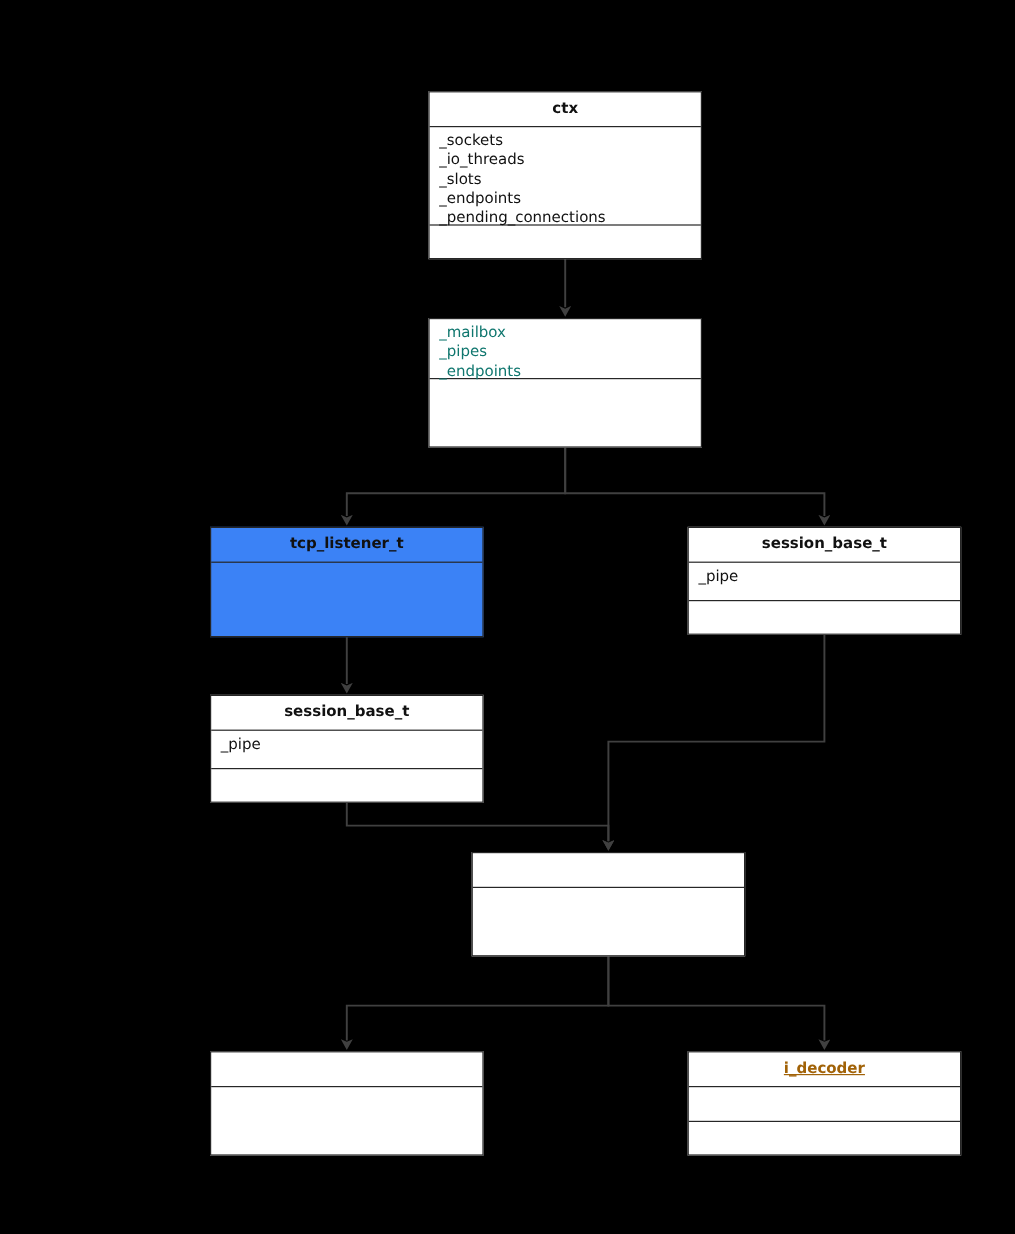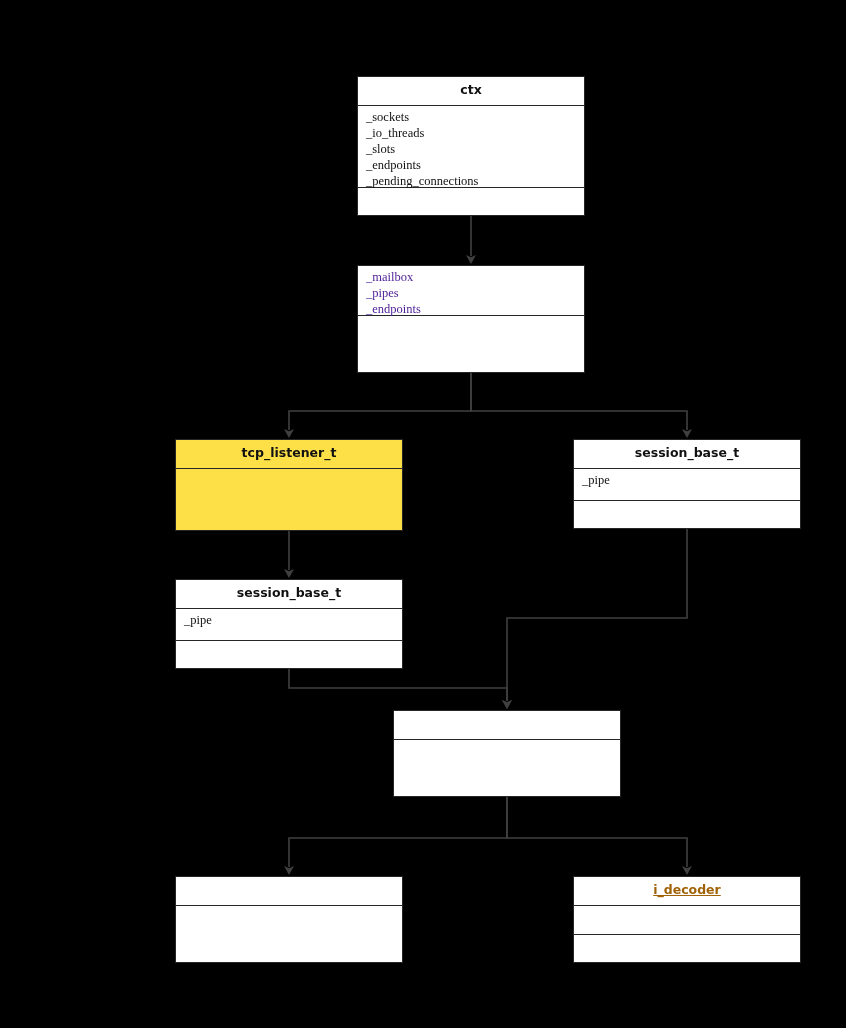--- a/index.html
+++ b/index.html
@@ -9,21 +9,21 @@
   svg#edges{position:absolute;left:0;top:0;width:846px;height:1028px;}
 
   .uml-class{position:absolute;background:#ffffff;border:1.5px solid #262626;
              box-sizing:border-box;}
   .uml-title{text-align:center;font-weight:bold;font-size:12.5px;color:#111;
              padding:6px 4px 6px;line-height:14px;border-bottom:1.5px solid #262626;
              box-sizing:border-box;height:29px;}
   .uml-attrs{font-size:12.5px;color:#111;padding:3px 8px 4px;line-height:16px;
              border-bottom:1.5px solid #262626;box-sizing:border-box;}
   .uml-ops{box-sizing:border-box;}
-  .attr-line{white-space:pre;font-family:Liberation Serif, serif;}
+  .attr-line{white-space:pre;}
 </style>
 </head>
 <body>
 
 <div id="diagram">
   <svg id="edges" viewBox="0 0 846 1028" xmlns="http://www.w3.org/2000/svg">
     <defs>
       <marker id="arrowhead" markerWidth="9" markerHeight="10" refX="1" refY="5" orient="auto" markerUnits="userSpaceOnUse">
         <path d="M0,0 L9,5 L0,10 L2.2,5 z" fill="#404040"></path>
       </marker>
@@ -45,28 +45,28 @@
         <div class="uml-attrs" style="color: rgb(17, 17, 17); border-bottom-color: rgb(38, 38, 38); height: 82px;">
           <div class="attr-line">_sockets</div>
           <div class="attr-line">_io_threads</div>
           <div class="attr-line">_slots</div>
           <div class="attr-line">_endpoints</div>
           <div class="attr-line">_pending_connections</div>
         </div>
         <div class="uml-ops" style="height: 28px; color: rgb(17, 17, 17);"></div>
       </div>
       <div class="uml-class" style="left: 339px; top: 265px; width: 228px; height: 108px; background: rgb(255, 255, 255); border-color: rgb(38, 38, 38);">
-        <div class="uml-attrs" style="color: #4c1d95; border-bottom-color: rgb(38, 38, 38); height: 50px;">
+        <div class="uml-attrs" style="color: #0f766e; border-bottom-color: rgb(38, 38, 38); height: 50px;">
           <div class="attr-line">_mailbox</div>
           <div class="attr-line">_pipes</div>
           <div class="attr-line">_endpoints</div>
         </div>
         <div class="uml-ops" style="height: 28px; color: rgb(17, 17, 17);"></div>
       </div>
-      <div class="uml-class" style="left: 157px; top: 439px; width: 228px; height: 92px; background: #fde047; border-color: rgb(38, 38, 38);">
+      <div class="uml-class" style="left: 157px; top: 439px; width: 228px; height: 92px; background: #3b82f6; border-color: rgb(38, 38, 38);">
         <div class="uml-title" style="color: rgb(17, 17, 17); border-bottom-color: rgb(38, 38, 38);">tcp_listener_t</div>
         <div class="uml-ops" style="height: 28px; color: rgb(17, 17, 17);"></div>
       </div>
       <div class="uml-class" style="left: 555px; top: 439px; width: 228px; height: 90px; background: rgb(255, 255, 255); border-color: rgb(38, 38, 38);">
         <div class="uml-title" style="color: rgb(17, 17, 17); border-bottom-color: rgb(38, 38, 38);">session_base_t</div>
         <div class="uml-attrs" style="color: rgb(17, 17, 17); border-bottom-color: rgb(38, 38, 38); height: 32px;">
           <div class="attr-line">_pipe</div>
         </div>
         <div class="uml-ops" style="height: 28px; color: rgb(17, 17, 17);"></div>
       </div>

